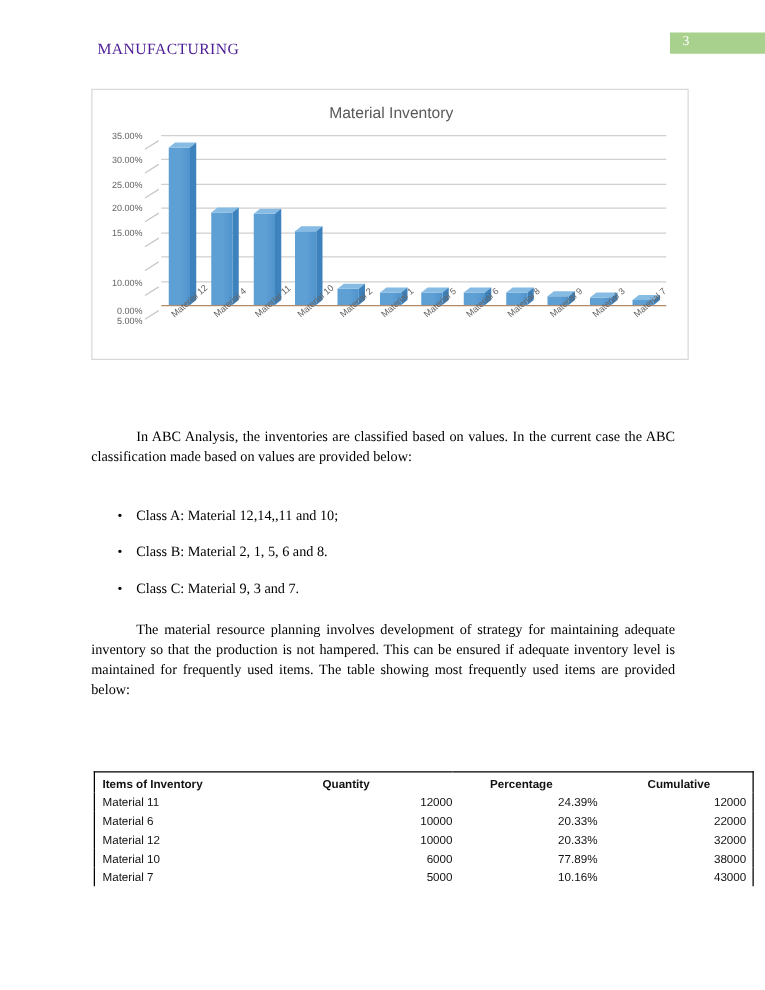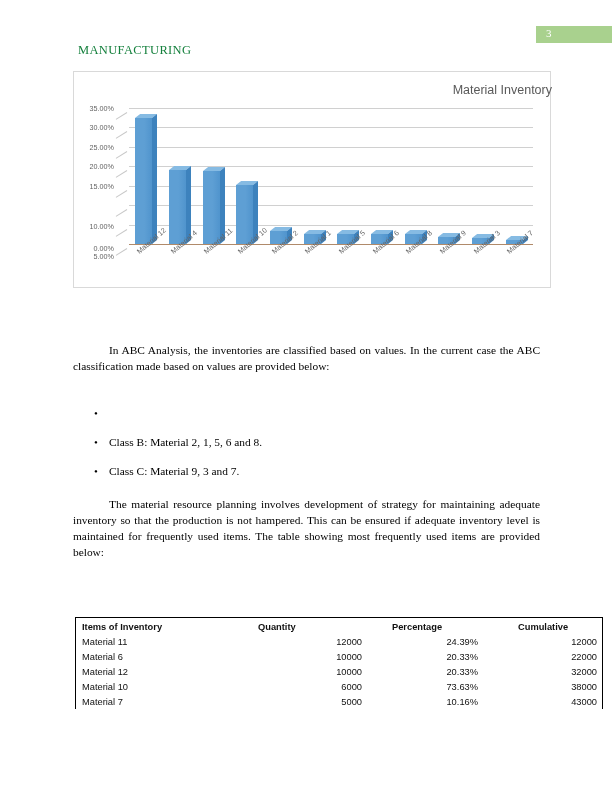--- a/index.html
+++ b/index.html
@@ -20,25 +20,25 @@
   #page-header {
     position: absolute;
     left: 0;
     top: 0;
     width: 612px;
     height: 58px;
   }
   #header-title {
     position: absolute;
     left: 78px;
-    top: 43px;
+    top: 32px;
     font-family: "Liberation Serif", serif;
     font-size: 12.5px;
     letter-spacing: 0.35px;
-    color: #15803d;
+    color: #4c1d95;
     white-space: nowrap;
   }
   #page-number-badge {
     position: absolute;
     left: 536px;
     top: 26px;
     width: 76px;
     height: 17px;
     background: #a9d18e;
   }
@@ -60,21 +60,21 @@
     height: 217px;
     border: 1px solid #d9d9d9;
     background: #ffffff;
     box-sizing: border-box;
   }
   #chart-title {
     position: absolute;
     left: 0;
     top: 11px;
     width: 478px;
-    text-align: right;
+    text-align: center;
     font-family: "Liberation Sans", sans-serif;
     font-size: 12.5px;
     color: #595959;
   }
 
   
   #plot-area {
     position: absolute;
     left: 55px;
     top: 36px;
@@ -365,21 +365,21 @@
       <div class="x-tick-label" style="left: 275.393px;">Material 8</div>
       <div class="x-tick-label" style="left: 309.06px;">Material 9</div>
       <div class="x-tick-label" style="left: 342.727px;">Material 3</div>
       <div class="x-tick-label" style="left: 376.393px;">Material 7</div>
     </div>
 </div>
 
 <div class="body-paragraph" id="paragraph-1">In ABC Analysis, the inventories are classified based on values. In the current case the ABC classification made based on values are provided below:</div>
 
 <ul id="bullet-list">
-    <li class="bullet-item"><span class="bullet-marker">•</span></li>
+    <li class="bullet-item"><span class="bullet-marker">•</span><span>Class A: Material 12,14,,11 and 10;</span></li>
     <li class="bullet-item"><span class="bullet-marker">•</span><span>Class B: Material 2, 1, 5, 6 and 8.</span></li>
     <li class="bullet-item"><span class="bullet-marker">•</span><span>Class C: Material 9, 3 and 7.</span></li>
   </ul>
 
 <div class="body-paragraph" id="paragraph-2">The material resource planning involves development of strategy for maintaining adequate inventory so that the production is not hampered. This can be ensured if adequate inventory level is maintained for frequently used items. The table showing most frequently used items are provided below:</div>
 
 <table id="inventory-table">
   <thead>
     <tr>
       <th class="col-item">Items of Inventory</th>
@@ -403,21 +403,21 @@
       </tr>
       <tr>
         <td class="col-item">Material 12</td>
         <td class="col-qty">10000</td>
         <td class="col-pct">20.33%</td>
         <td class="col-cum">32000</td>
       </tr>
       <tr>
         <td class="col-item">Material 10</td>
         <td class="col-qty">6000</td>
-        <td class="col-pct">73.63%</td>
+        <td class="col-pct">77.89%</td>
         <td class="col-cum">38000</td>
       </tr>
       <tr>
         <td class="col-item">Material 7</td>
         <td class="col-qty">5000</td>
         <td class="col-pct">10.16%</td>
         <td class="col-cum">43000</td>
       </tr>
     </tbody>
 </table>

